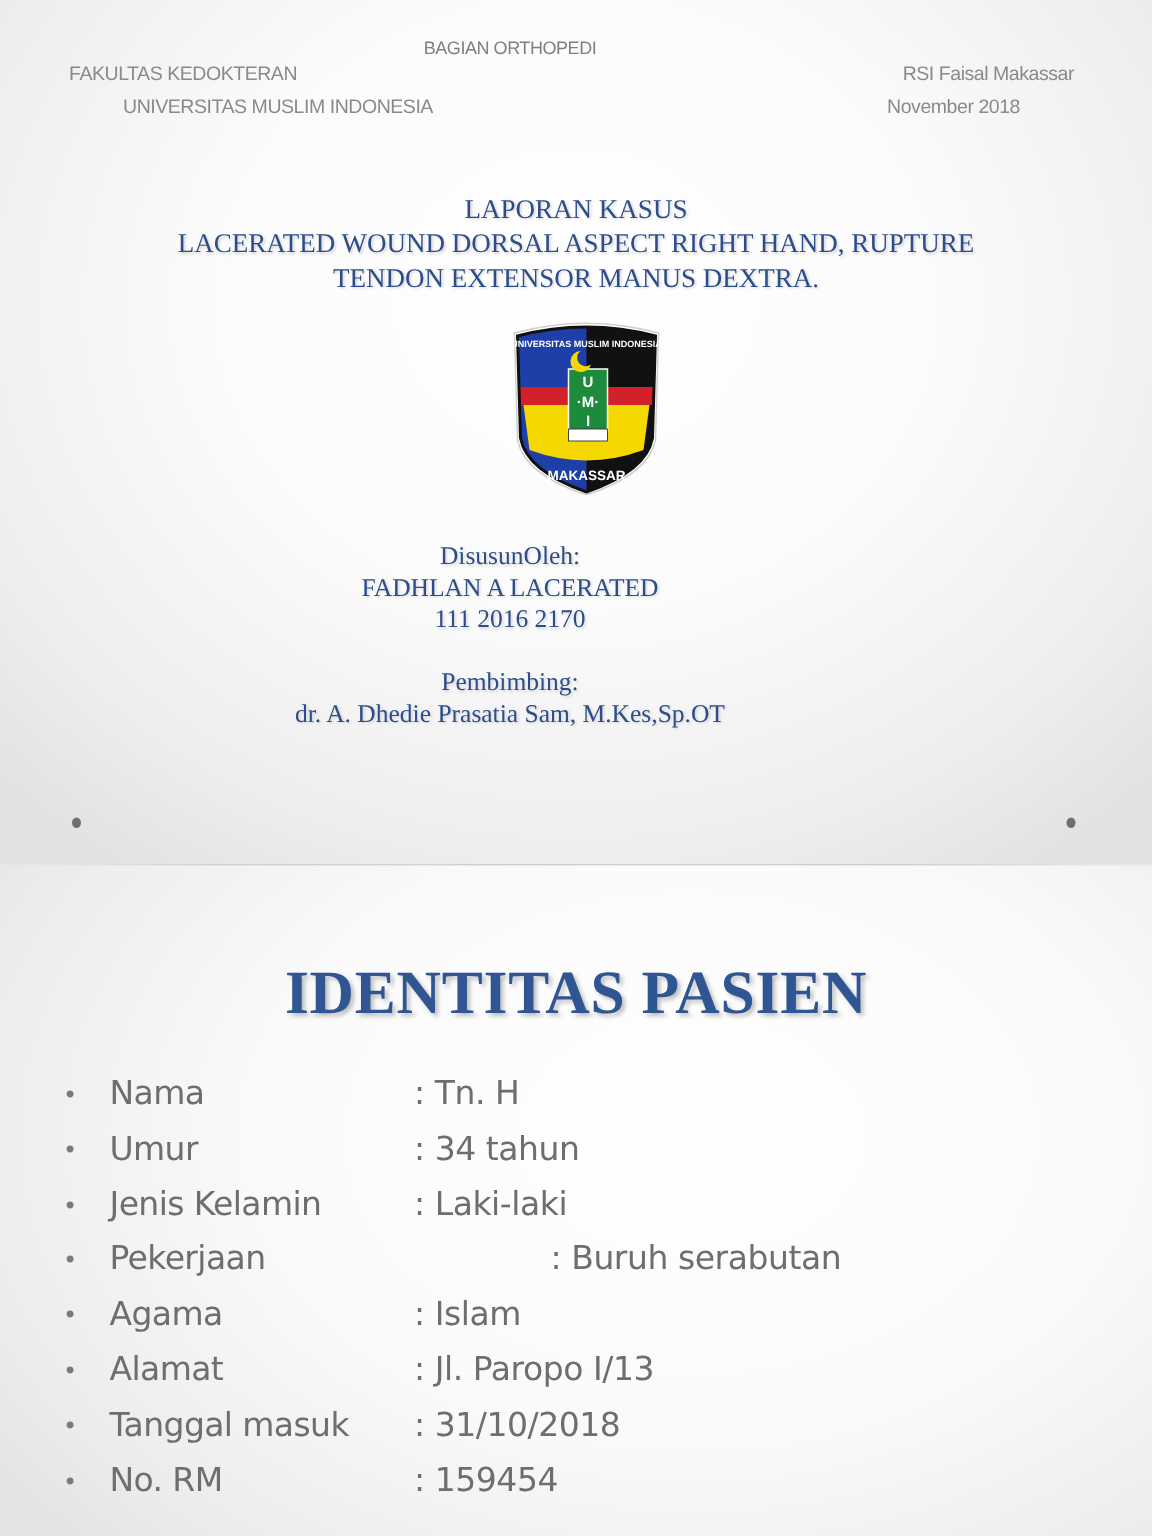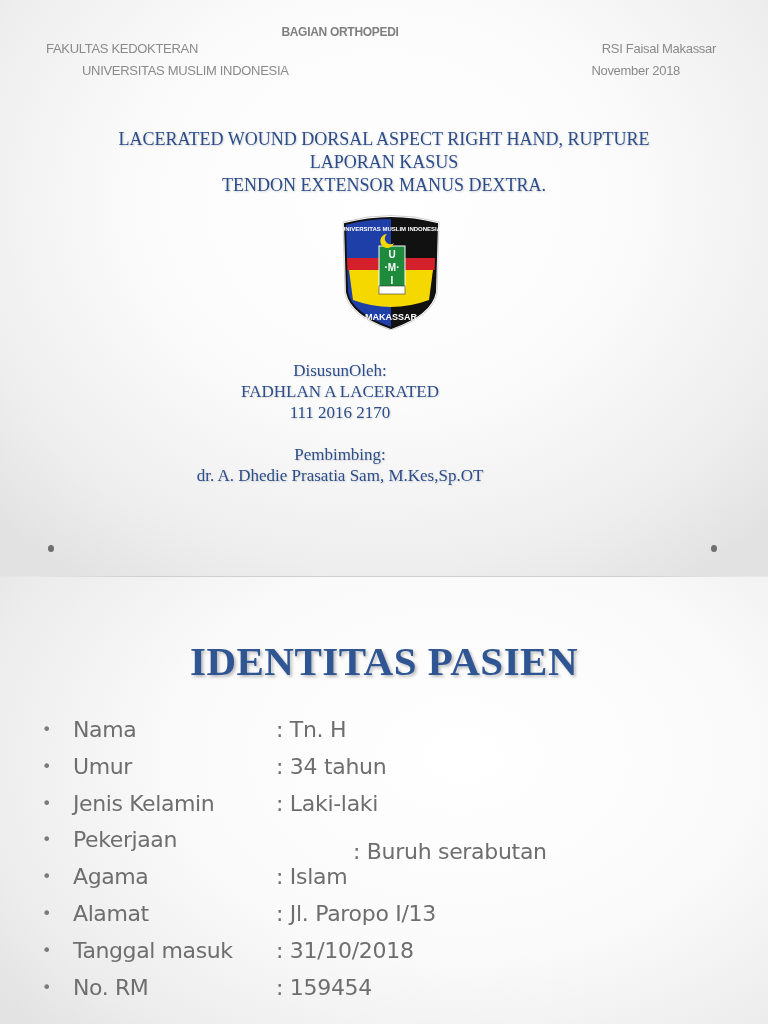--- a/index.html
+++ b/index.html
@@ -47,21 +47,21 @@
       color: #8a8a8a;
       font-size: 13px;
       letter-spacing: -0.3px;
       white-space: nowrap;
     }
     .hdr-center {
       top: 25px;
       left: 0;
       width: 680px;
       text-align: center;
-      font-weight: bold;
+      font-weight: normal;
       font-size: 12px;
       color: #7f7f7f;
     }
     .hdr-left-1 { top: 41px; left: 46px; }
     .hdr-left-2 { top: 63px; left: 82px; }
     .hdr-right-1 { top: 41px; right: 52px; padding-left: 44px; }
     .hdr-right-2 { top: 63px; right: 88px; margin-left: 30px; }
 
     .title-block {
       position: absolute;
@@ -154,37 +154,37 @@
       left: 31px;
       top: 0;
       letter-spacing: -0.4px;
     }
     .s2-list .value {
       position: absolute;
       left: 234px;
       top: 0;
       letter-spacing: -0.3px;
     }
-    .s2-list .value.shifted { left: 311px; margin-top: 12px; }
+    .s2-list .value.shifted { left: 325px; }
   </style>
 </head>
 <body>
 
 <div class="page">
 
   <section class="slide slide-1">
     <div class="hdr hdr-center">BAGIAN ORTHOPEDI</div>
     <div class="hdr hdr-left-1">FAKULTAS KEDOKTERAN</div>
     <div class="hdr hdr-left-2">UNIVERSITAS MUSLIM INDONESIA</div>
     <div class="hdr hdr-right-1">RSI Faisal Makassar</div>
     <div class="hdr hdr-right-2">November 2018</div>
 
     <div class="title-block">
+      <div>LAPORAN KASUS</div>
       <div>LACERATED WOUND DORSAL ASPECT RIGHT HAND, RUPTURE</div>
-      <div>LAPORAN KASUS</div>
       <div>TENDON EXTENSOR MANUS DEXTRA.</div>
     </div>
 
     <div class="logo">
       <svg width="104" height="116" viewBox="0 0 104 116" xmlns="http://www.w3.org/2000/svg">
         <defs>
           <clipPath id="shield">
             <path d="M6 10 Q52 -2 98 10 L96 78 Q92 100 52 114 Q12 100 8 78 Z"></path>
           </clipPath>
         </defs>

